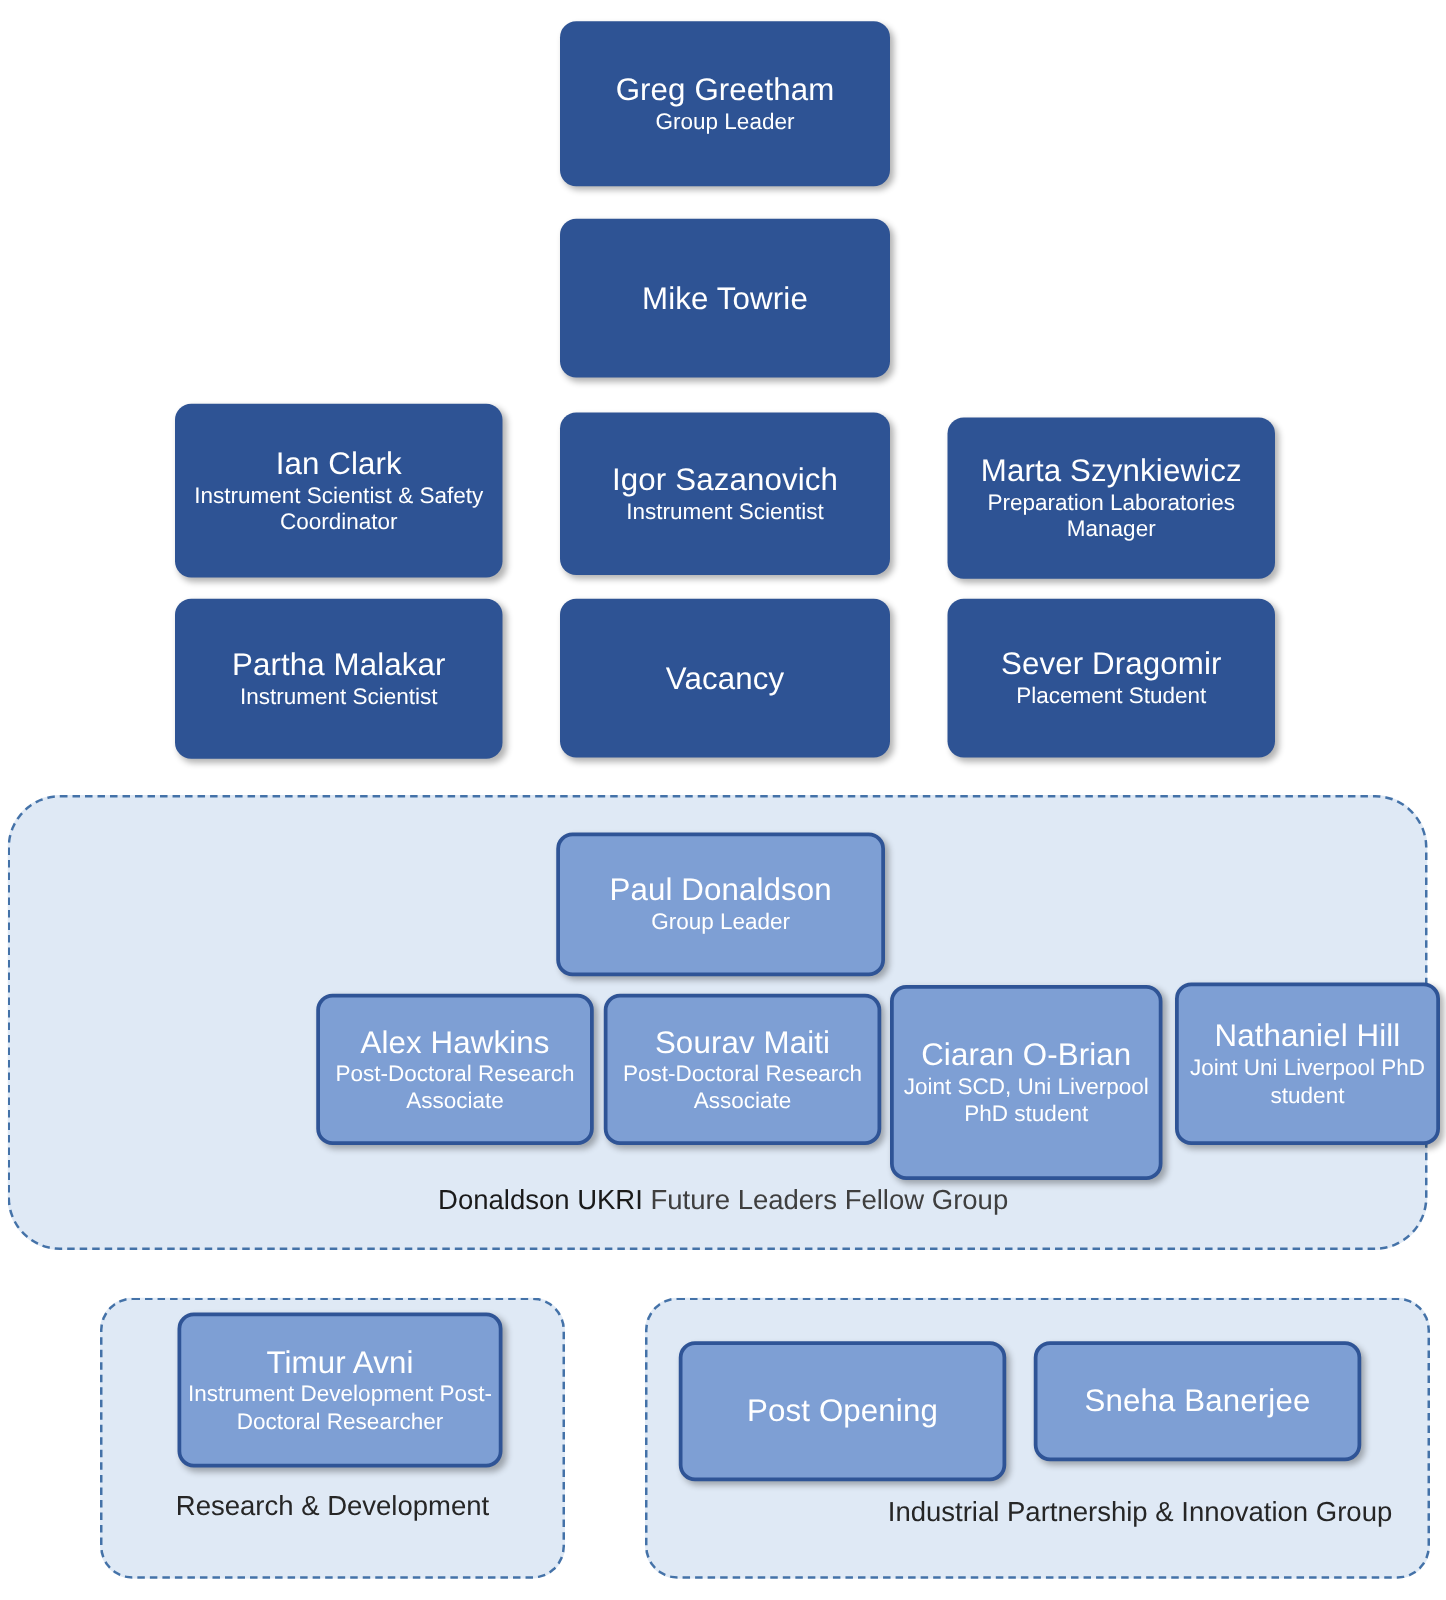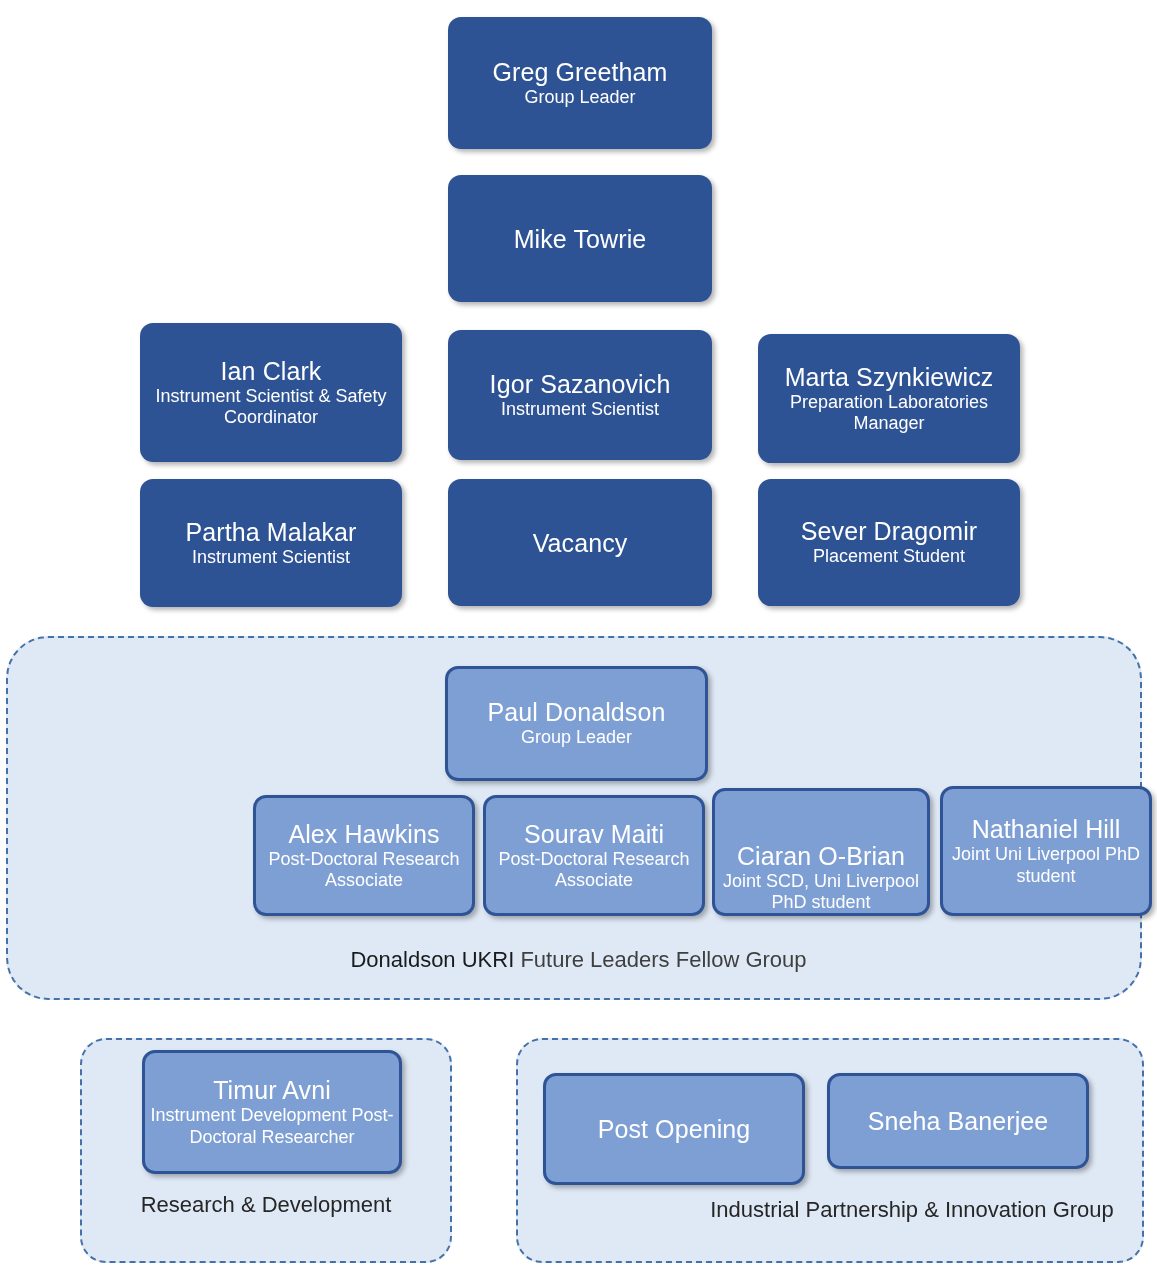--- a/index.html
+++ b/index.html
@@ -56,21 +56,21 @@
   #n-marta       {left:758px;top:334px; width:262px;height:129px;}
   #n-partha      {left:140px;top:479px; width:262px;height:128px;}
   #n-vacancy     {left:448px;top:479px; width:264px;height:127px;}
   #n-sever       {left:758px;top:479px; width:262px;height:127px;}
 
   #panel-fll     {left:6px;  top:636px; width:1136px;height:364px;border-radius:42px;}
   #n-paul        {left:445px;top:666px; width:263px;height:115px;}
   #n-amy         {left:13px; top:795px; width:225px;height:121px;}
   #n-alex        {left:253px;top:795px; width:222px;height:121px;}
   #n-sourav      {left:483px;top:795px; width:222px;height:121px;}
-  #n-ciaran      {left:712px;top:788px; width:218px;height:128px;justify-content:flex-end;}
+  #n-ciaran      {left:712px;top:788px; width:218px;height:156px;}
   #n-nathaniel   {left:940px;top:786px; width:212px;height:130px;}
   #lbl-fll       {left:0;   top:948px; }
 
   #panel-rd      {left:80px; top:1038px;width:372px;height:225px;border-radius:26px;}
   #n-timur       {left:142px;top:1050px;width:260px;height:124px;}
   #lbl-rd        {left:80px; top:1193px;width:372px;}
 
   #panel-ipi     {left:516px;top:1038px;width:628px;height:225px;border-radius:26px;}
   #n-post        {left:543px;top:1073px;width:262px;height:112px;}
   #n-sneha       {left:827px;top:1073px;width:262px;height:96px;}

